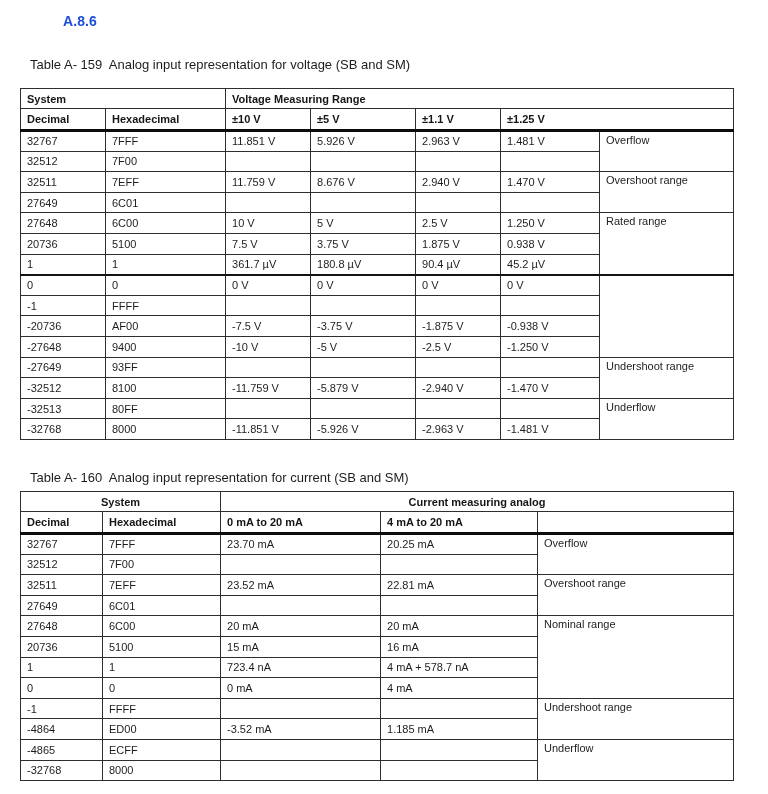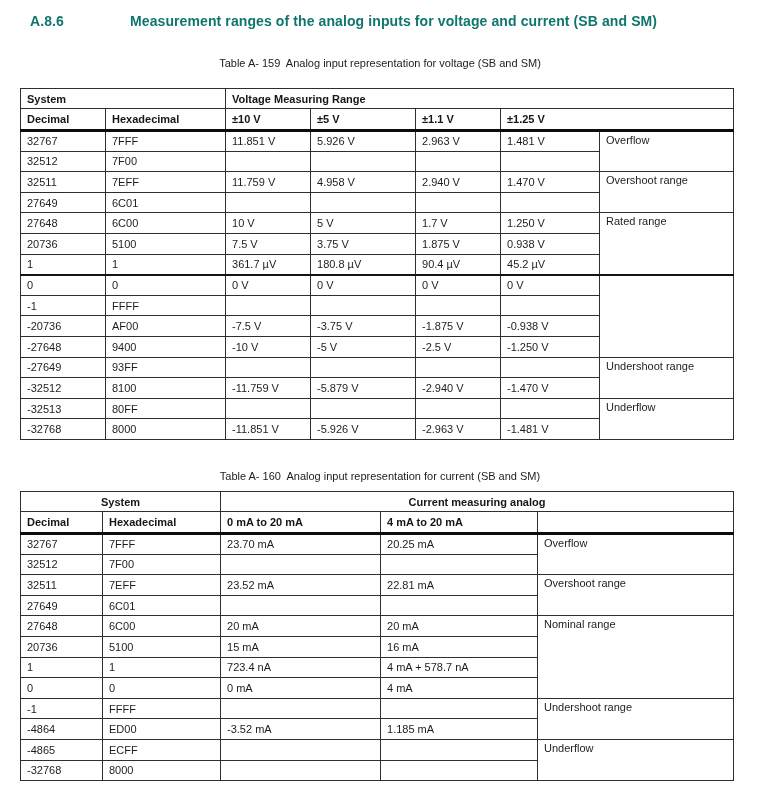--- a/index.html
+++ b/index.html
@@ -10,30 +10,30 @@
     font-family: "Liberation Sans", sans-serif;
     color: #1d1d1d;
     position: relative;
     overflow: hidden;
   }
   .abs { position: absolute; }
 
   .heading {
     left: 30px; top: 13px; width: 724px;
     display: flex;
-    font-size: 14px; font-weight: bold; color: #0f766e;
+    font-size: 14px; font-weight: bold; color: #1d4ed8;
     letter-spacing: 0.1px;
+    text-align: center;
   }
   .heading .num { width: 100px; flex: none; }
 
   .caption {
     left: 30px; width: 700px;
-    font-size: 11px; color: #1d1d1d;
+    font-size: 13px; color: #1d1d1d;
     white-space: pre;
-    text-align: center;
   }
   #caption-voltage { top: 57px; }
   #caption-current { top: 470px; }
 
   table {
     position: absolute;
     left: 20px;
     border-collapse: collapse;
     table-layout: fixed;
     border: 1px solid #2e2e2e;
@@ -62,21 +62,20 @@
   #table-current tbody tr { height: 20.6px; }
 
   td.range-cell { vertical-align: top; padding-top: 2px; }
   tr.thick-top td { border-top: 2px solid #141414; }
 </style>
 </head>
 <body>
 
 <div class="abs heading">
   <span class="num">A.8.6</span>
-  <span>Measurement ranges of the analog inputs for voltage and current (SB and SM)</span>
 </div>
 
 <div class="abs caption" id="caption-voltage">Table A- 159  Analog input representation for voltage (SB and SM)</div>
 <div class="abs caption" id="caption-current">Table A- 160  Analog input representation for current (SB and SM)</div>
 
 <table id="table-voltage">
     <colgroup>
       <col style="width: 85px;">
       <col style="width: 120px;">
       <col style="width: 85px;">
@@ -114,39 +113,39 @@
         <td>7F00</td>
         <td></td>
         <td></td>
         <td></td>
         <td></td>
       </tr>
       <tr>
         <td>32511</td>
         <td>7EFF</td>
         <td>11.759 V</td>
-        <td>4.958 V</td>
+        <td>8.676 V</td>
         <td>2.940 V</td>
         <td>1.470 V</td>
         <td class="range-cell" rowspan="2">Overshoot range</td>
       </tr>
       <tr>
         <td>27649</td>
         <td>6C01</td>
         <td></td>
         <td></td>
         <td></td>
         <td></td>
       </tr>
       <tr>
         <td>27648</td>
         <td>6C00</td>
         <td>10 V</td>
         <td>5 V</td>
-        <td>1.7 V</td>
+        <td>2.5 V</td>
         <td>1.250 V</td>
         <td class="range-cell" rowspan="3">Rated range</td>
       </tr>
       <tr>
         <td>20736</td>
         <td>5100</td>
         <td>7.5 V</td>
         <td>3.75 V</td>
         <td>1.875 V</td>
         <td>0.938 V</td>

